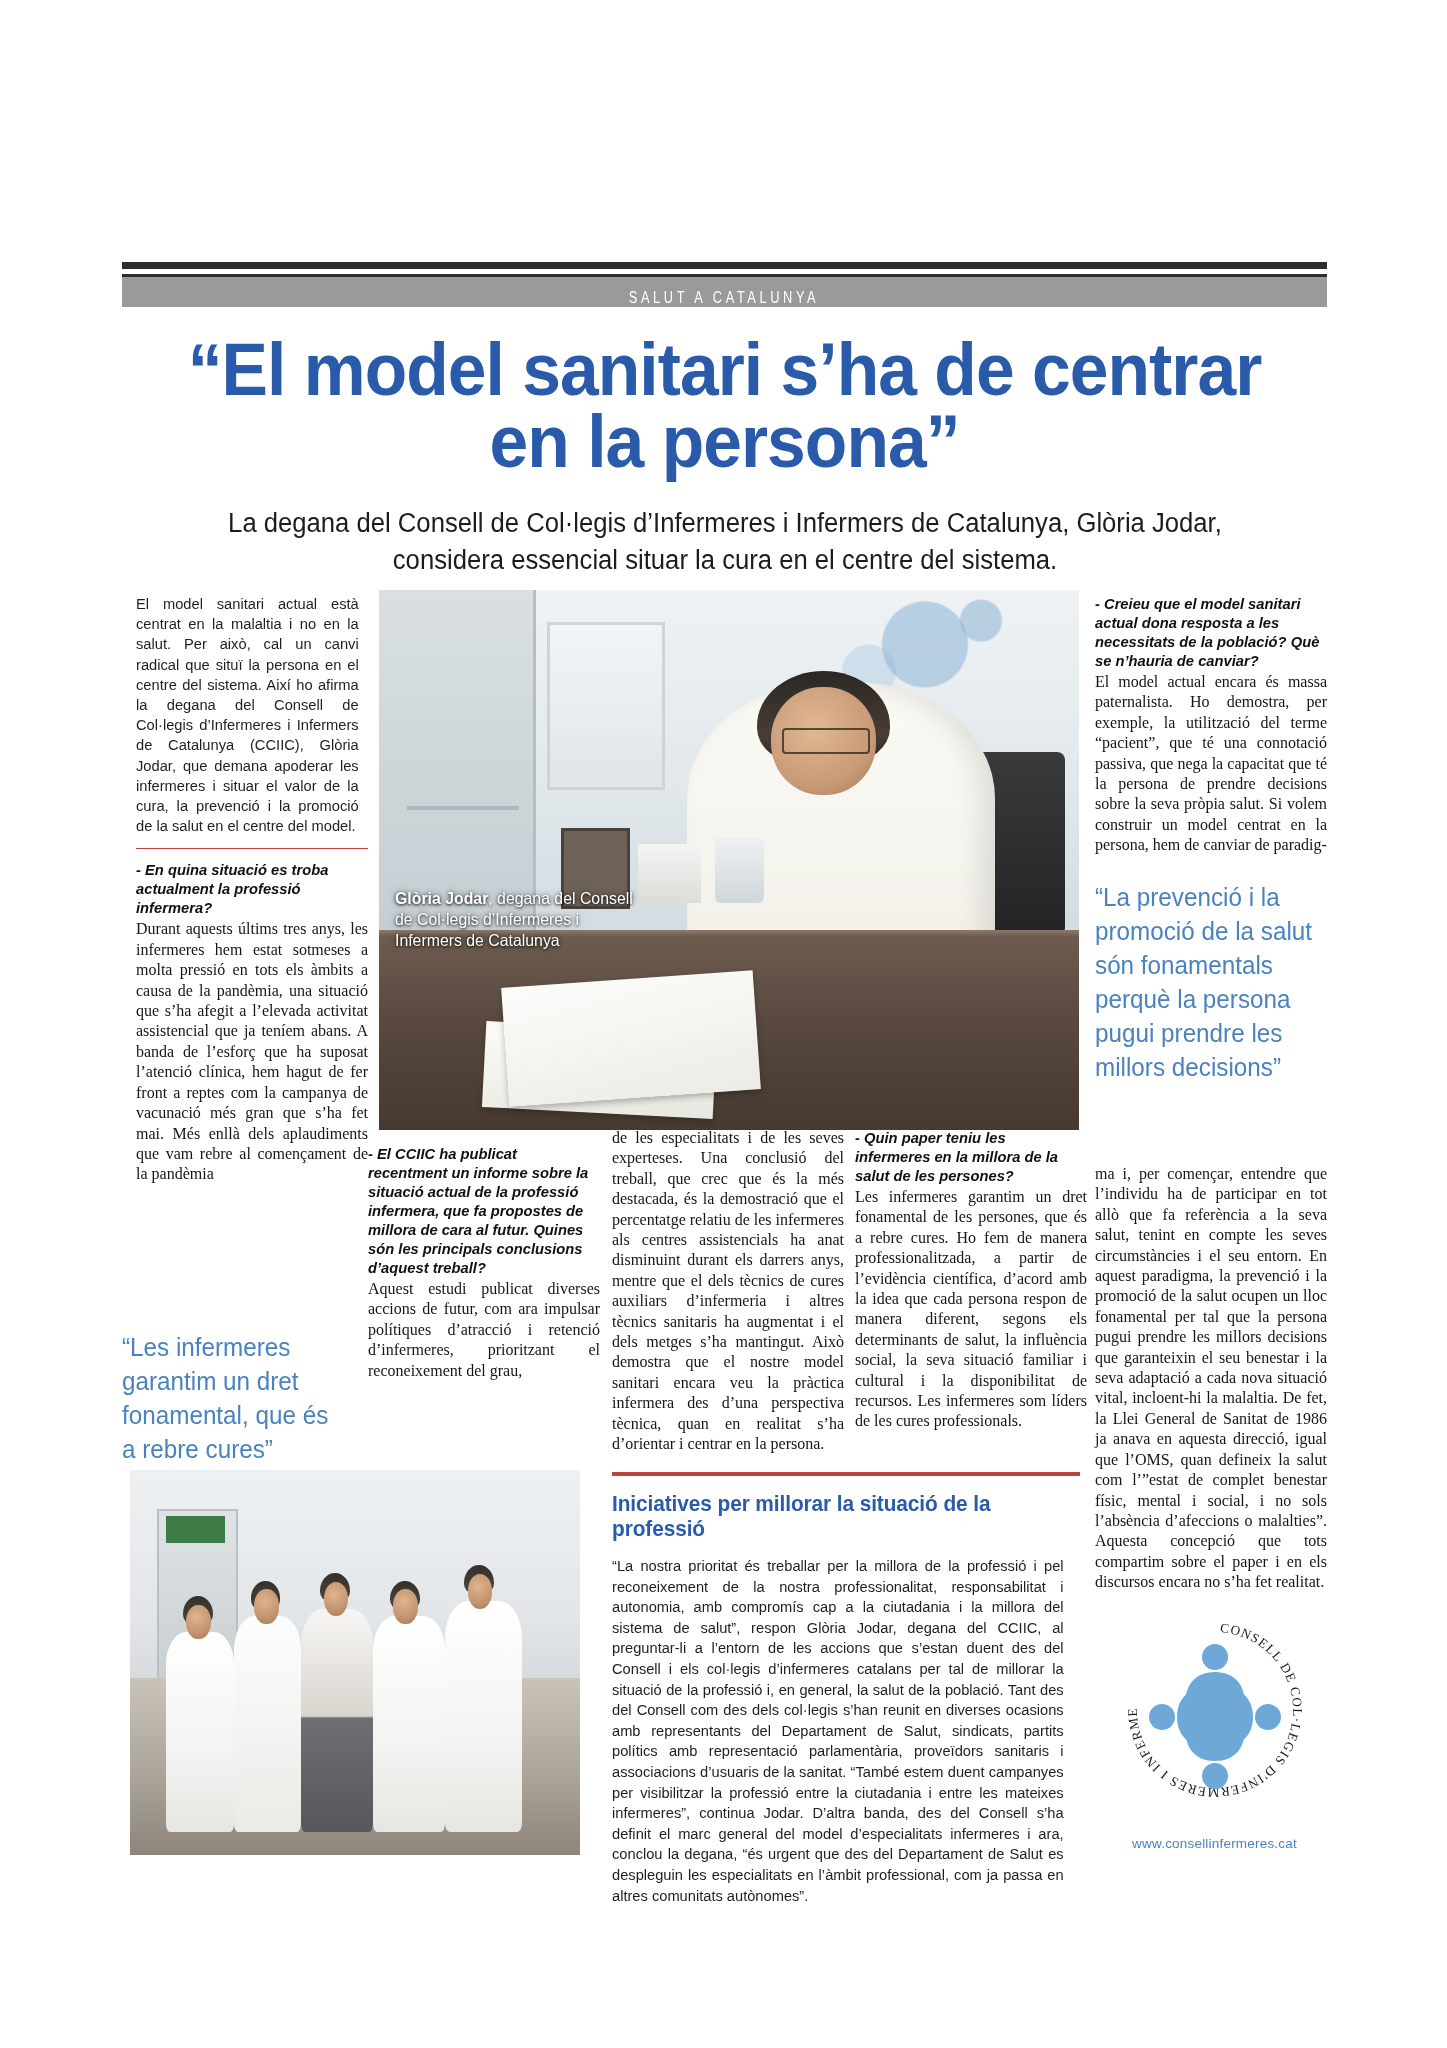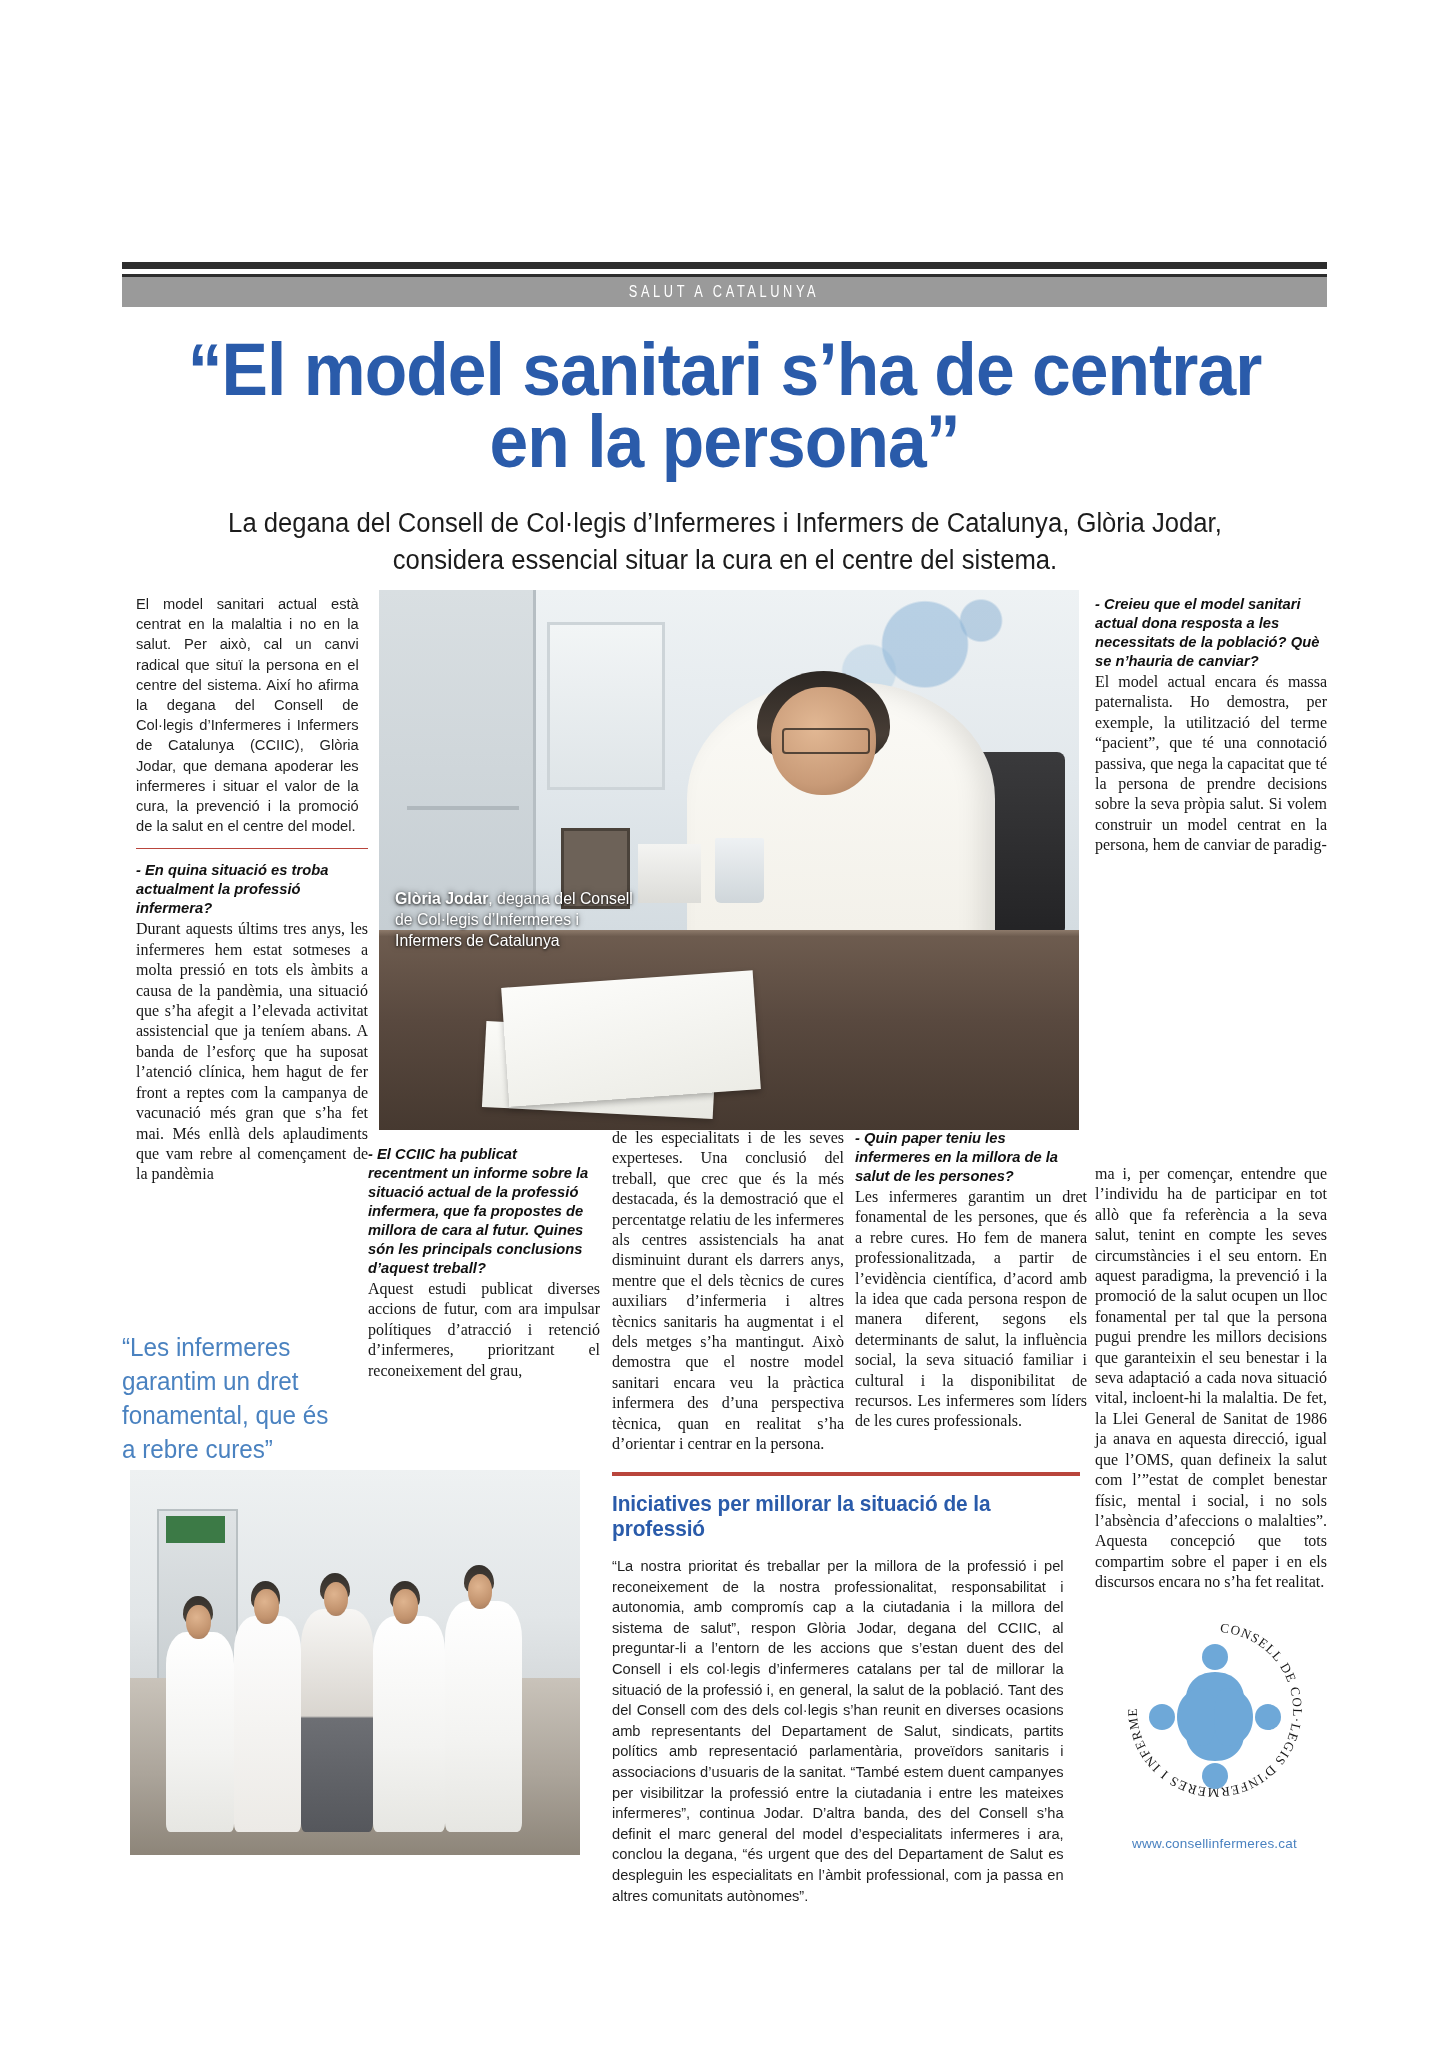--- a/index.html
+++ b/index.html
@@ -86,21 +86,21 @@
     width: 100%; height: 7px;
     background: #2d2d2d;
   }
   .banner-gap { height: 5px; background: #fff; }
   .banner-bar {
     width: 100%;
     height: 30px;
     background: #9a9a9a;
     border-top: 3px solid #2d2d2d;
     display: flex;
-    align-items: center;
+    align-items: flex-end;
     justify-content: center;
   }
   .banner-bar span {
     font-family: "Liberation Sans Narrow", "Liberation Sans", sans-serif;
     font-size: 16px;
     color: #ffffff;
     letter-spacing: 4.5px;
     transform: scaleX(.8);
     font-weight: normal;
   }
@@ -453,20 +453,23 @@
   </div>
 
   <div class="col" style="left:855px; top:1128px; width:232px;">
     <div class="q-head">- Quin paper teniu les infermeres en la millora de la salut de les persones?</div>
     <div class="serif-body">Les infermeres garantim un dret fonamental de les persones, que és a rebre cures. Ho fem de manera professionalitzada, a partir de l’evidència científica, d’acord amb la idea que cada persona respon de manera diferent, segons els determinants de salut, la influència social, la seva situació familiar i cultural i la disponibilitat de recursos. Les infermeres som líders de les cures professionals.</div>
   </div>
 
   <div class="col" style="left:1095px; top:594px; width:232px;">
     <div class="q-head">- Creieu que el model sanitari actual dona resposta a les necessitats de la població? Què se n’hauria de canviar?</div>
     <div class="serif-body">El model actual encara és massa paternalista. Ho demostra, per exemple, la utilització del terme “pacient”, que té una connotació passiva, que nega la capacitat que té la persona de prendre decisions sobre la seva pròpia salut. Si volem construir un model centrat en la persona, hem de canviar de paradig-</div>
+  </div>
+  <div class="col" style="left:1095px; top:880px; width:238px;">
+    <div class="pullquote">“La prevenció i la promoció de la salut són fonamentals perquè la persona pugui prendre les millors decisions”</div>
   </div>
   <div class="col" style="left:1095px; top:1164px; width:232px;">
     <div class="serif-body">ma i, per començar, entendre que l’individu ha de participar en tot allò que fa referència a la seva salut, tenint en compte les seves circumstàncies i el seu entorn. En aquest paradigma, la prevenció i la promoció de la salut ocupen un lloc fonamental per tal que la persona pugui prendre les millors decisions que garanteixin el seu benestar i la seva adaptació a cada nova situació vital, incloent-hi la malaltia. De fet, la Llei General de Sanitat de 1986 ja anava en aquesta direcció, igual que l’OMS, quan defineix la salut com l’”estat de complet benestar físic, mental i social, i no sols l’absència d’afeccions o malalties”. Aquesta concepció que tots compartim sobre el paper i en els discursos encara no s’ha fet realitat.</div>
   </div>
 
   <div class="photo-bottom">
     <div class="pb-wall"></div>
     <div class="pb-door"></div>
     <div class="pb-sign"></div>
     <div class="pb-floor"></div>

